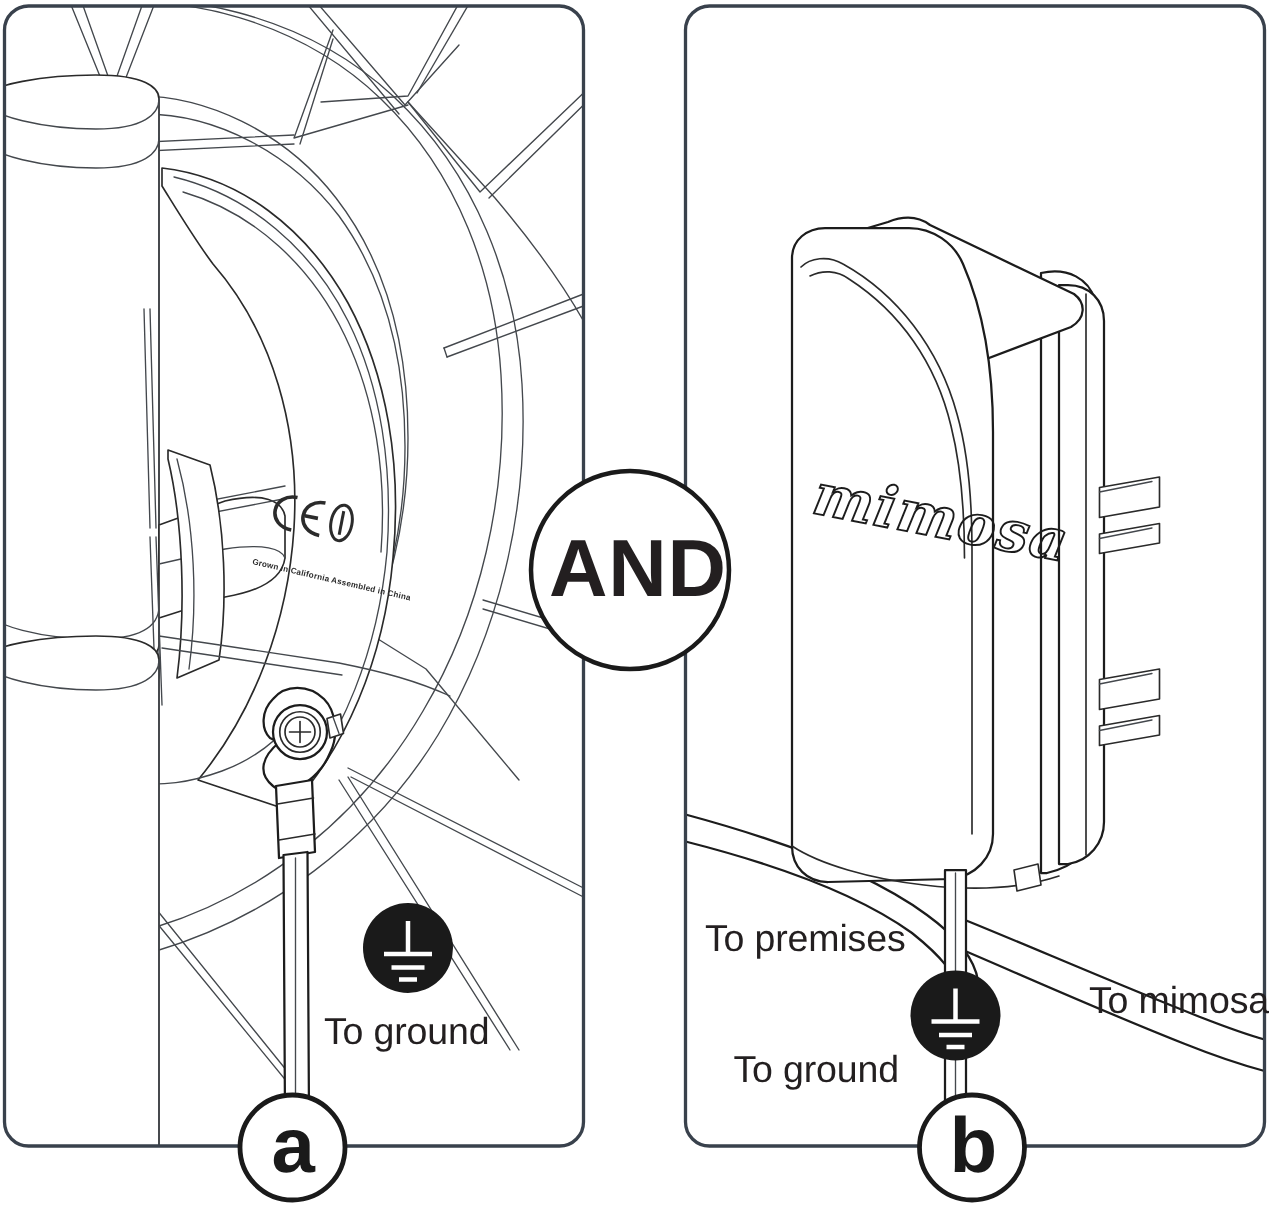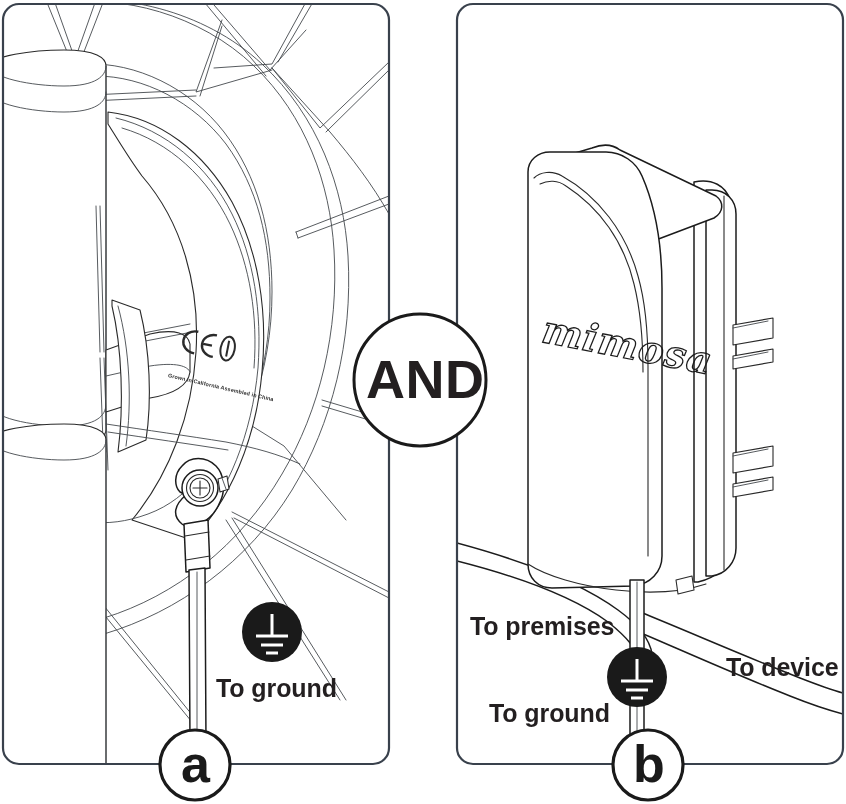--- a/index.html
+++ b/index.html
@@ -86,21 +86,21 @@
   }
   .txt {
     position: absolute;
     color: #231f20;
     font-family: "Liberation Sans", sans-serif;
     white-space: nowrap;
     line-height: 1;
   }
   .label-lg {
     font-size: 25px;
-    font-weight: 700;
+    font-weight: 400;
     letter-spacing: -0.1px;
     text-align: center;
   }
   .badge-letter {
     position: absolute;
     font-family: "Liberation Sans", sans-serif;
     font-size: 52px;
     font-weight: 700;
     color: #1a1a1a;
     line-height: 1;
@@ -398,21 +398,21 @@
         <path d="M637 659 L637 681"></path>
         <path d="M621 681 L653 681"></path>
         <path d="M626 690 L648 690"></path>
         <path d="M631 698 L643 698"></path>
       </g>
     </g>
   </svg>
 
   <div class="txt label-lg" style="left:470px; top:614px;">To premises</div>
 
-  <div class="txt label-lg" style="left:726px; top:655px;">To device</div>
+  <div class="txt label-lg" style="left:726px; top:655px;">To mimosa</div>
 
   <div class="txt label-lg" style="left:489px; top:701px;">To ground</div>
 
   <div class="mimosa-logo" style="left:543px; top:310px;">mimosa</div>
 
   <svg class="layer" viewBox="0 0 846 804">
     <circle class="and-circle" cx="420" cy="380" r="66"></circle>
   </svg>
   <div class="and-text" style="left:366px; top:352px;">AND</div>
 

